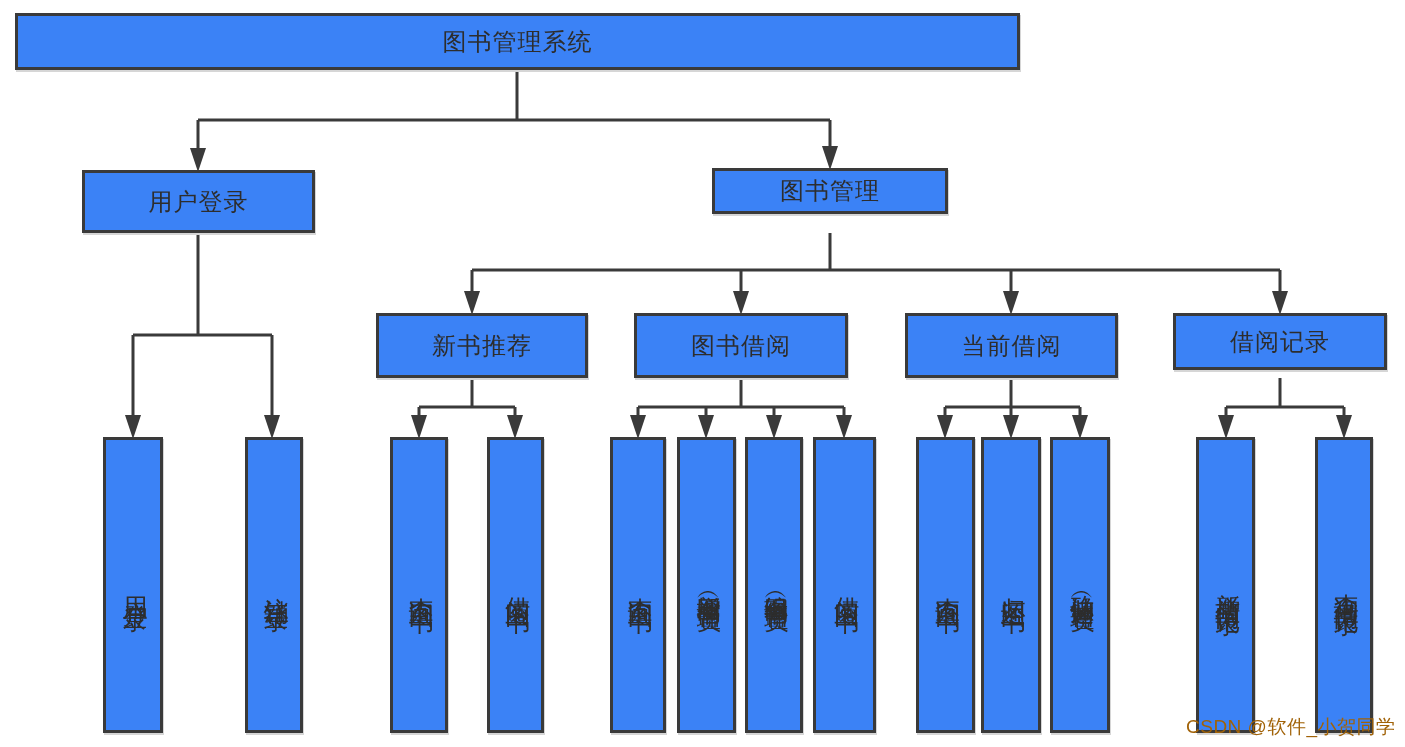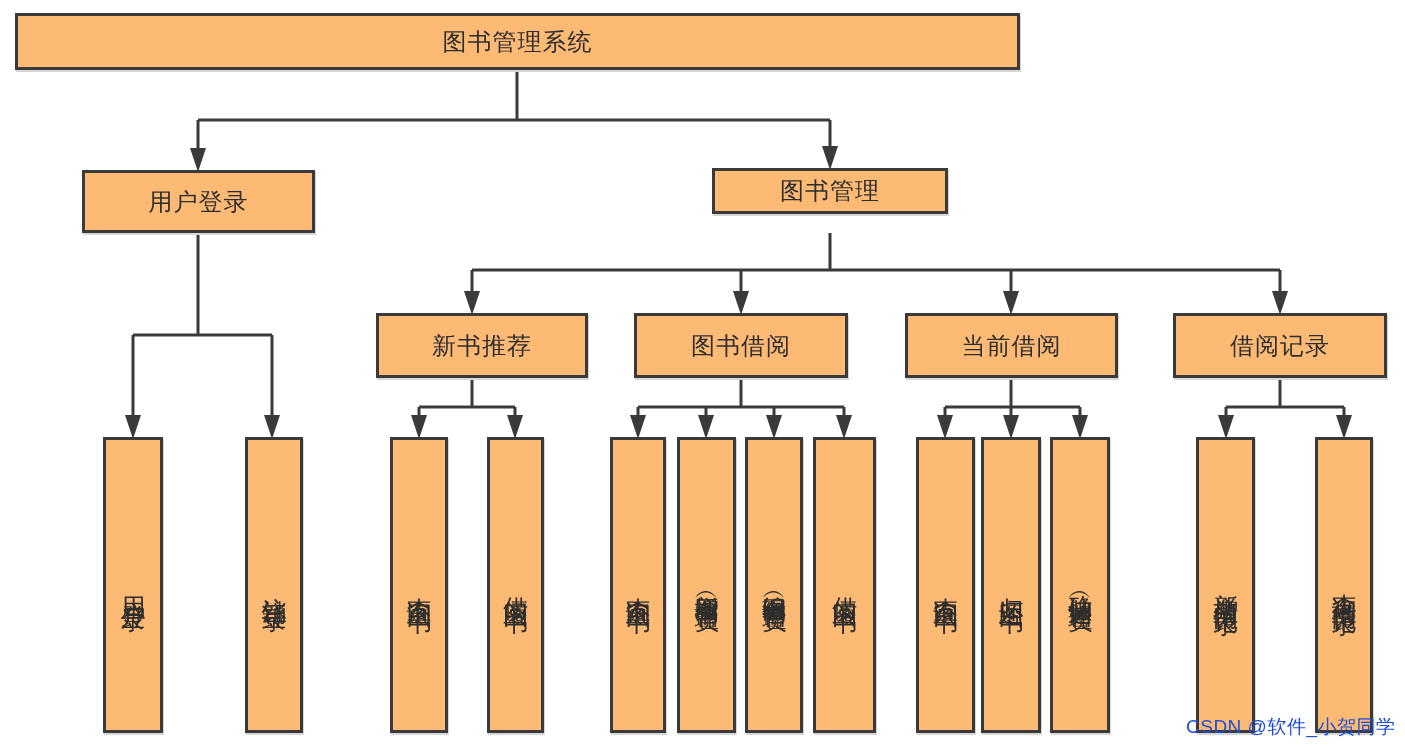--- a/index.html
+++ b/index.html
@@ -12,47 +12,48 @@
     font-family: "Liberation Sans", "DejaVu Sans", sans-serif;
   }
   #wires {
     position: absolute;
     left: 0; top: 0;
     width: 1405px; height: 747px;
   }
   .node {
     position: absolute;
     box-sizing: border-box;
-    background: #fdba74;
+    background: #3b82f6;
     border: 3px solid #3a3a3a;
     box-shadow: 1px 2px 0 #d6d6d6;
     display: flex;
     align-items: center;
     justify-content: center;
     color: #2d2d2d;
+    font-family: Liberation Mono, monospace;
   }
   .h { font-size: 24px; letter-spacing: 1px; }
   .vt {
     writing-mode: vertical-rl;
     text-orientation: mixed;
     font-size: 25px;
     letter-spacing: 4px;
     line-height: 1.1;
     color: #2d2d2d;
   }
   
   #n-root           { left: 15px;   top: 13px;  width: 1005px; height: 57px; }
   
   #n-user-login     { left: 82px;   top: 170px; width: 233px;  height: 63px; }
   #n-book-mgmt      { left: 712px;  top: 168px; width: 236px;  height: 46px; }
   
   #n-new-books      { left: 366px;  top: 313px; width: 212px;  height: 65px; margin-left: 10px; }
   #n-book-borrow    { left: 634px;  top: 313px; width: 214px;  height: 65px; }
   #n-current-borrow { left: 905px;  top: 313px; width: 213px;  height: 65px; }
-  #n-borrow-records { left: 1173px; top: 313px; width: 214px;  height: 65px; }
+  #n-borrow-records { left: 1173px; top: 313px; width: 214px;  height: 57px; }
   
   .leaf { top: 437px; height: 296px; }
   #l-user-login  { left: 103px;  width: 60px; }
   #l-logout      { left: 245px;  width: 58px; }
   #l-nb-query    { left: 390px;  width: 58px; }
   #l-nb-borrow   { left: 487px;  width: 57px; }
   #l-bb-query    { left: 610px;  width: 56px; }
   #l-bb-add      { left: 677px;  width: 59px; }
   #l-bb-edit     { left: 745px;  width: 58px; }
   #l-bb-borrow   { left: 813px;  width: 63px; }
@@ -62,21 +63,21 @@
   #l-br-add      { left: 1196px; width: 59px; }
   #l-br-query    { left: 1315px; width: 58px; }
   
   .tight .vt { letter-spacing: 2px; font-size: 24px; }
   #watermark {
     position: absolute;
     left: 1186px;
     top: 714px;
     width: 215px;
     font-size: 19px;
-    color: #1d4ed8;
+    color: #a16207;
     letter-spacing: 0.5px;
     white-space: nowrap;
     z-index: 5;
   }
 </style>
 </head>
 <body>
 
 <div id="canvas">
 

